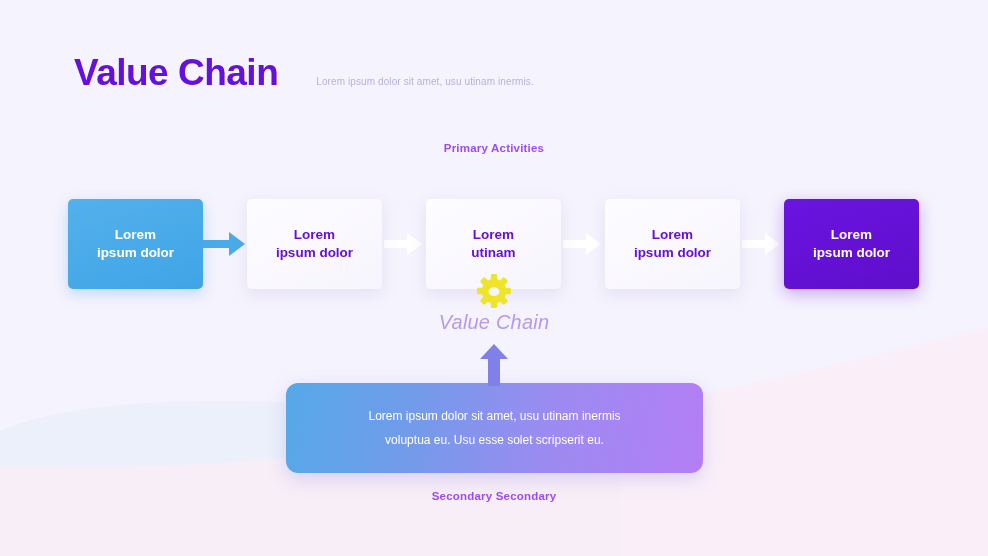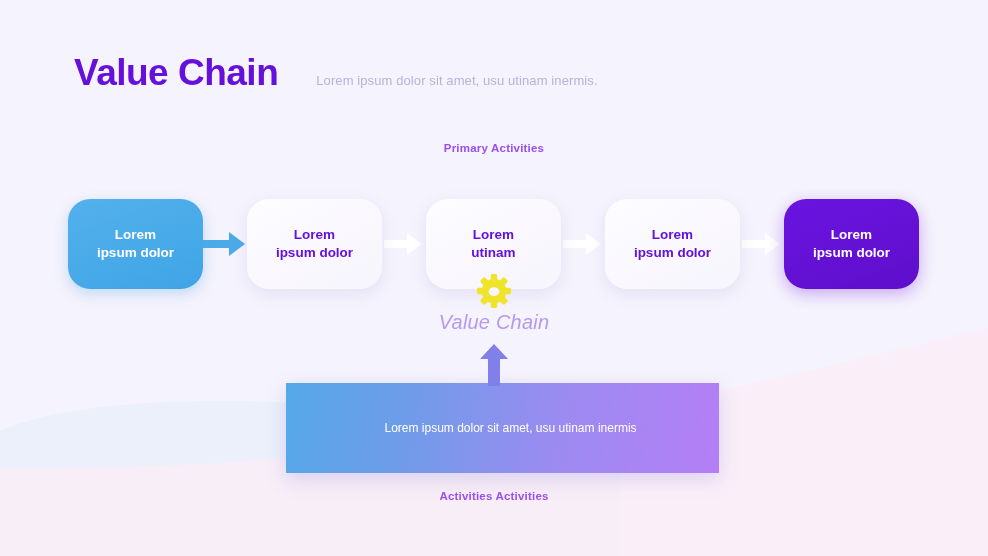--- a/index.html
+++ b/index.html
@@ -36,21 +36,21 @@
   }
   .page-title {
     font-size: 37px;
     font-weight: bold;
     color: #6610dc;
     letter-spacing: -0.5px;
     margin: 0;
     white-space: nowrap;
   }
   .page-subtitle {
-    font-size: 13px;
+    font-size: 10px;
     color: #b9b2d8;
     margin-left: 38px;
     white-space: nowrap;
     letter-spacing: 0.1px;
   }
 
   
   .section-label {
     position: absolute;
     z-index: 3;
@@ -80,21 +80,21 @@
     width: 852px;
     height: 90px;
     display: flex;
     align-items: center;
     z-index: 2;
   }
 
   .chain-box {
     width: 135px;
     height: 90px;
-    border-radius: 22px;
+    border-radius: 5px;
     display: flex;
     align-items: center;
     justify-content: center;
     text-align: center;
     font-size: 13.5px;
     font-weight: bold;
     line-height: 1.35;
     flex: 0 0 auto;
     position: relative;
     box-sizing: border-box;
@@ -161,28 +161,27 @@
   }
   .up-arrow svg { display: block; }
 
   
   .secondary-bar {
     position: absolute;
     left: 286px;
     top: 383px;
     width: 417px;
     height: 90px;
-    border-radius: 0;
+    border-radius: 12px;
     background: linear-gradient(100deg, #55a9e8 0%, #6f9ce9 28%, #9b8bf1 62%, #b47ef5 100%);
     box-shadow: 0 6px 18px rgba(130, 120, 220, 0.25);
     display: flex;
     align-items: center;
     justify-content: center;
     z-index: 2;
-    padding-left: 16px;
   }
   .secondary-text {
     color: #ffffff;
     font-size: 12px;
     line-height: 2.0;
     text-align: center;
     padding: 0 24px;
   }
   .secondary-text .line { display: block; }
 </style>
@@ -287,16 +286,17 @@
 
 <div class="up-arrow">
   <svg width="30" height="42" viewBox="0 0 30 42">
     <path d="M15 0 L29 15 L21 15 L21 42 L9 42 L9 15 L1 15 Z" fill="#8080e8"></path>
   </svg>
 </div>
 
 <div class="secondary-bar">
   <div class="secondary-text">
     <span class="line">Lorem ipsum dolor sit amet, usu utinam inermis</span>
-  </div>
-</div>
-
-<div class="section-label label-secondary">Activities Activities</div>
+    <span class="line">voluptua eu. Usu esse solet scripserit eu.</span>
+  </div>
+</div>
+
+<div class="section-label label-secondary">Secondary Secondary</div>
 
 </body></html>

